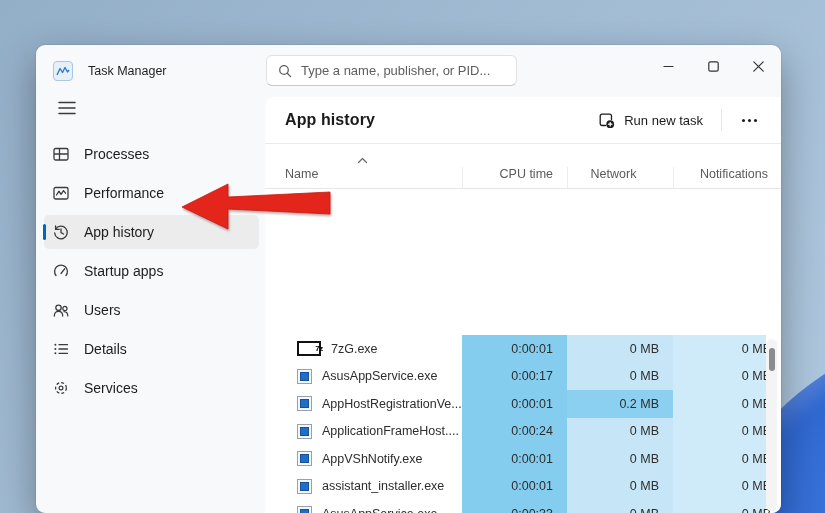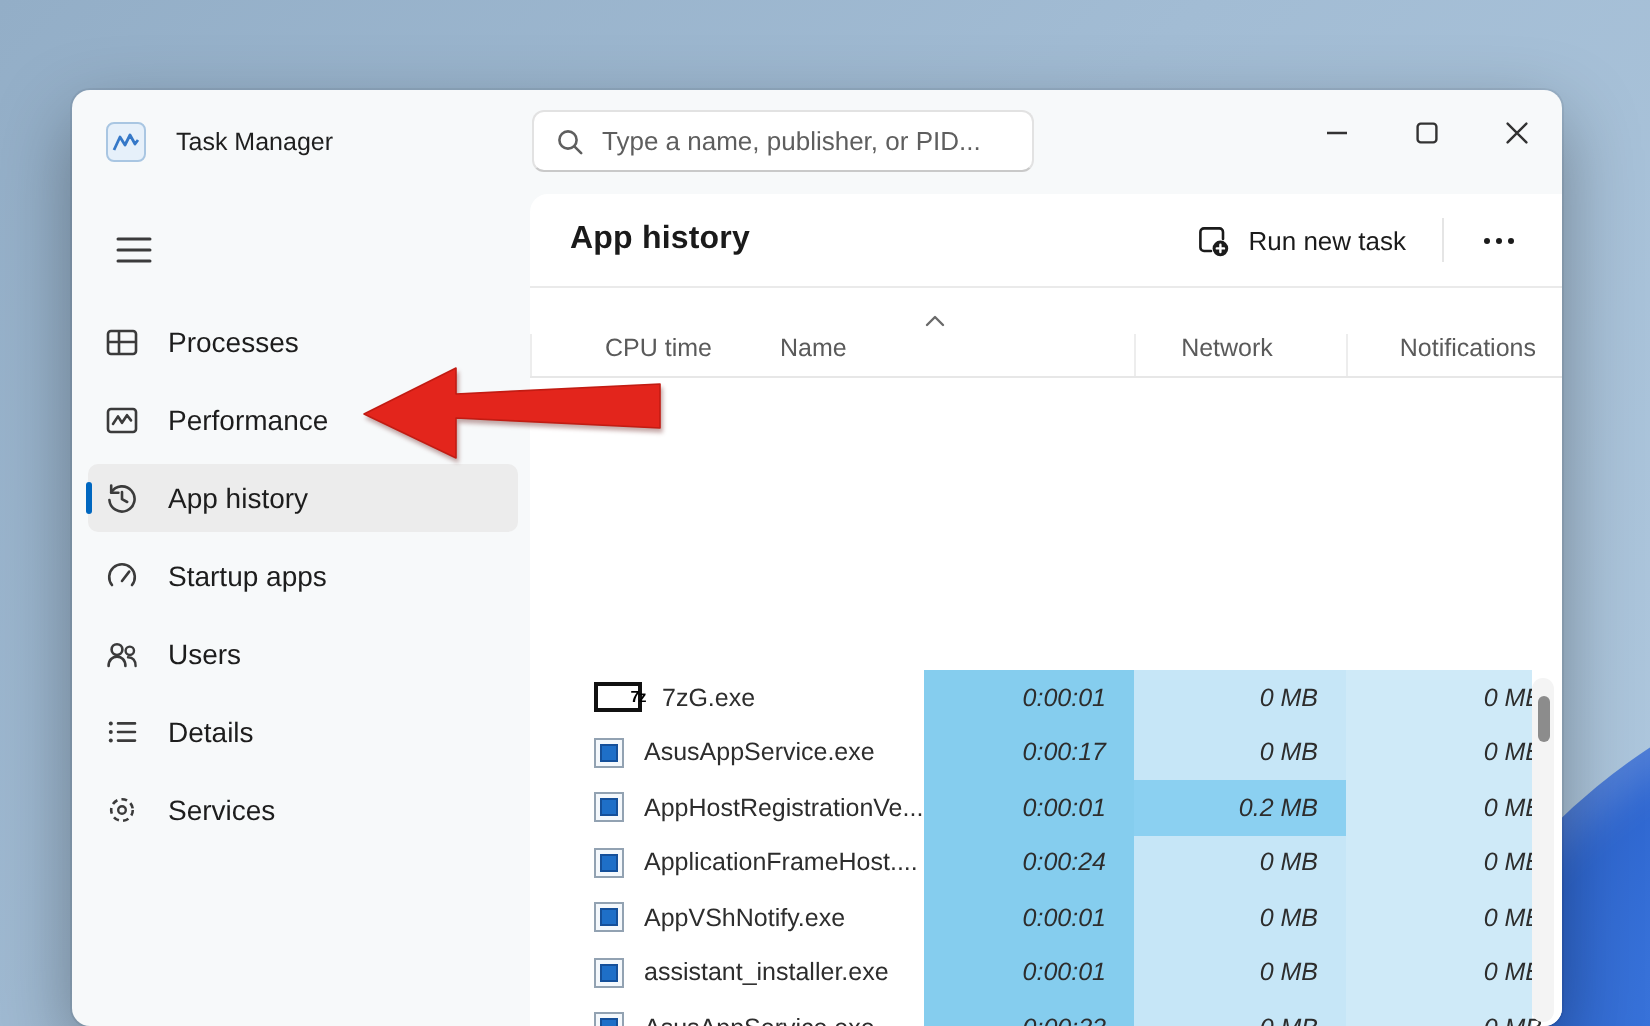--- a/index.html
+++ b/index.html
@@ -24,21 +24,21 @@
   .window-title { position:absolute; left:52px; top:0; height:52px; line-height:52px;
     font-size:12.5px; color:#1f1f1f; }
   .searchbox { position:absolute; left:230px; top:10px; width:251px; height:31px;
     background:#FFFFFF; border:1px solid #E2E2E2; border-bottom:1px solid #C9C9C9;
     border-radius:6px; display:flex; align-items:center; padding:0 11px; gap:9px; cursor:text; }
   .searchbox .ph { font-size:13px; color:#5E5E5E; white-space:nowrap; }
   .win-controls { position:absolute; right:0; top:2px; display:flex; }
   .win-btn { width:45px; height:38px; display:flex; align-items:center; justify-content:center; cursor:pointer; }
 
   
-  .sidebar { position:absolute; left:0; top:53px; width:229px; bottom:0; }
+  .sidebar { position:absolute; left:0; top:36px; width:229px; bottom:0; }
   .hamburger { margin:12px 0 14px 14px; width:34px; height:30px;
     display:flex; align-items:center; justify-content:center; border-radius:5px; cursor:pointer; }
   .nav-item { position:relative; height:34px; margin:0 6px 5px 8px; border-radius:5px;
     display:flex; align-items:center; padding-left:8px; gap:14px; cursor:pointer; }
   .nav-item .label { font-size:14px; color:#1d1d1d; }
   .nav-item.selected { background:#ECECEC; }
   .nav-item.selected::before { content:""; position:absolute; left:-1px; top:9px;
     width:3px; height:16px; border-radius:2px; background:#0067C0; }
   .nav-icon { width:18px; height:18px; display:flex; align-items:center; justify-content:center; }
 
@@ -64,21 +64,21 @@
     border-bottom:1px solid #E7E7E7; align-items:flex-end; font-size:12.5px; color:#5a5a5a; }
   .th { padding-bottom:7px; }
   .th-name { width:197px; padding-left:20px; position:relative; }
   .sort-caret { position:absolute; left:92px; top:-10px; }
   .th-num { text-align:right; padding-right:14px; border-left:1px solid #EDEDED; }
   .th-cpu { width:105px; } .th-net { width:106px;text-align:center; } .th-notif { flex:1; padding-right:13px; }
 
   .table-body { position:absolute; left:0; right:15px; top:238px; bottom:0; }
   .row { display:flex; height:27.5px; font-size:12.5px; color:#2d2d2d; cursor:default; }
   .cell-name { width:197px; display:flex; align-items:center; padding-left:32px; gap:10px; overflow:hidden; white-space:nowrap; }
-  .cell-num { display:flex; align-items:center; justify-content:flex-end; padding-right:14px;font-style:italic; }
+  .cell-num { display:flex; align-items:center; justify-content:flex-end; padding-right:14px; }
   .cell-cpu { width:105px; background:#85CDEE; }
   .cell-net { width:106px; background:#C6E6F7; }
   .cell-net.hot { background:#8BD0F1; }
   .cell-notif { flex:1; background:#CFEAF8; padding-right:0; }
   .cell-notif span { margin-right:-5px; }
 
   .exe-icon { flex:none; width:15px; height:15px; border:1px solid #92A2B2; background:#F4F8FC;
     display:flex; align-items:center; justify-content:center; }
   .exe-icon i { width:9px; height:9px; background:#1E6FC8; border:1px solid #15509A; }
   .sevenz-icon { flex:none; width:15px; height:15px; border:2px solid #111; background:#fff;
@@ -240,27 +240,27 @@
             <i></i>
               <i></i>
               <i></i>
           </div>
         </div>
       </div>
       <div class="main-hr"></div>
 
 
       <div class="table-header">
-        <div class="th th-num th-cpu"><span>CPU time</span></div>
         <div class="th th-name">
           <svg class="sort-caret" width="11" height="7" viewBox="0 0 11 7">
             <path d="M1.5,5.5 L5.5,1.5 L9.5,5.5" fill="none" stroke="#6a6a6a" stroke-width="1.2" stroke-linecap="round" stroke-linejoin="round"></path>
           </svg>
           <span>Name</span>
         </div>
+        <div class="th th-num th-cpu"><span>CPU time</span></div>
         <div class="th th-num th-net"><span>Network</span></div>
         <div class="th th-num th-notif"><span>Notifications</span></div>
       </div>
 
       <div class="table-body">
 
         <div class="row">
           <div class="cell-name">
               <span class="sevenz-icon">7z</span>
               <span>7zG.exe</span>

